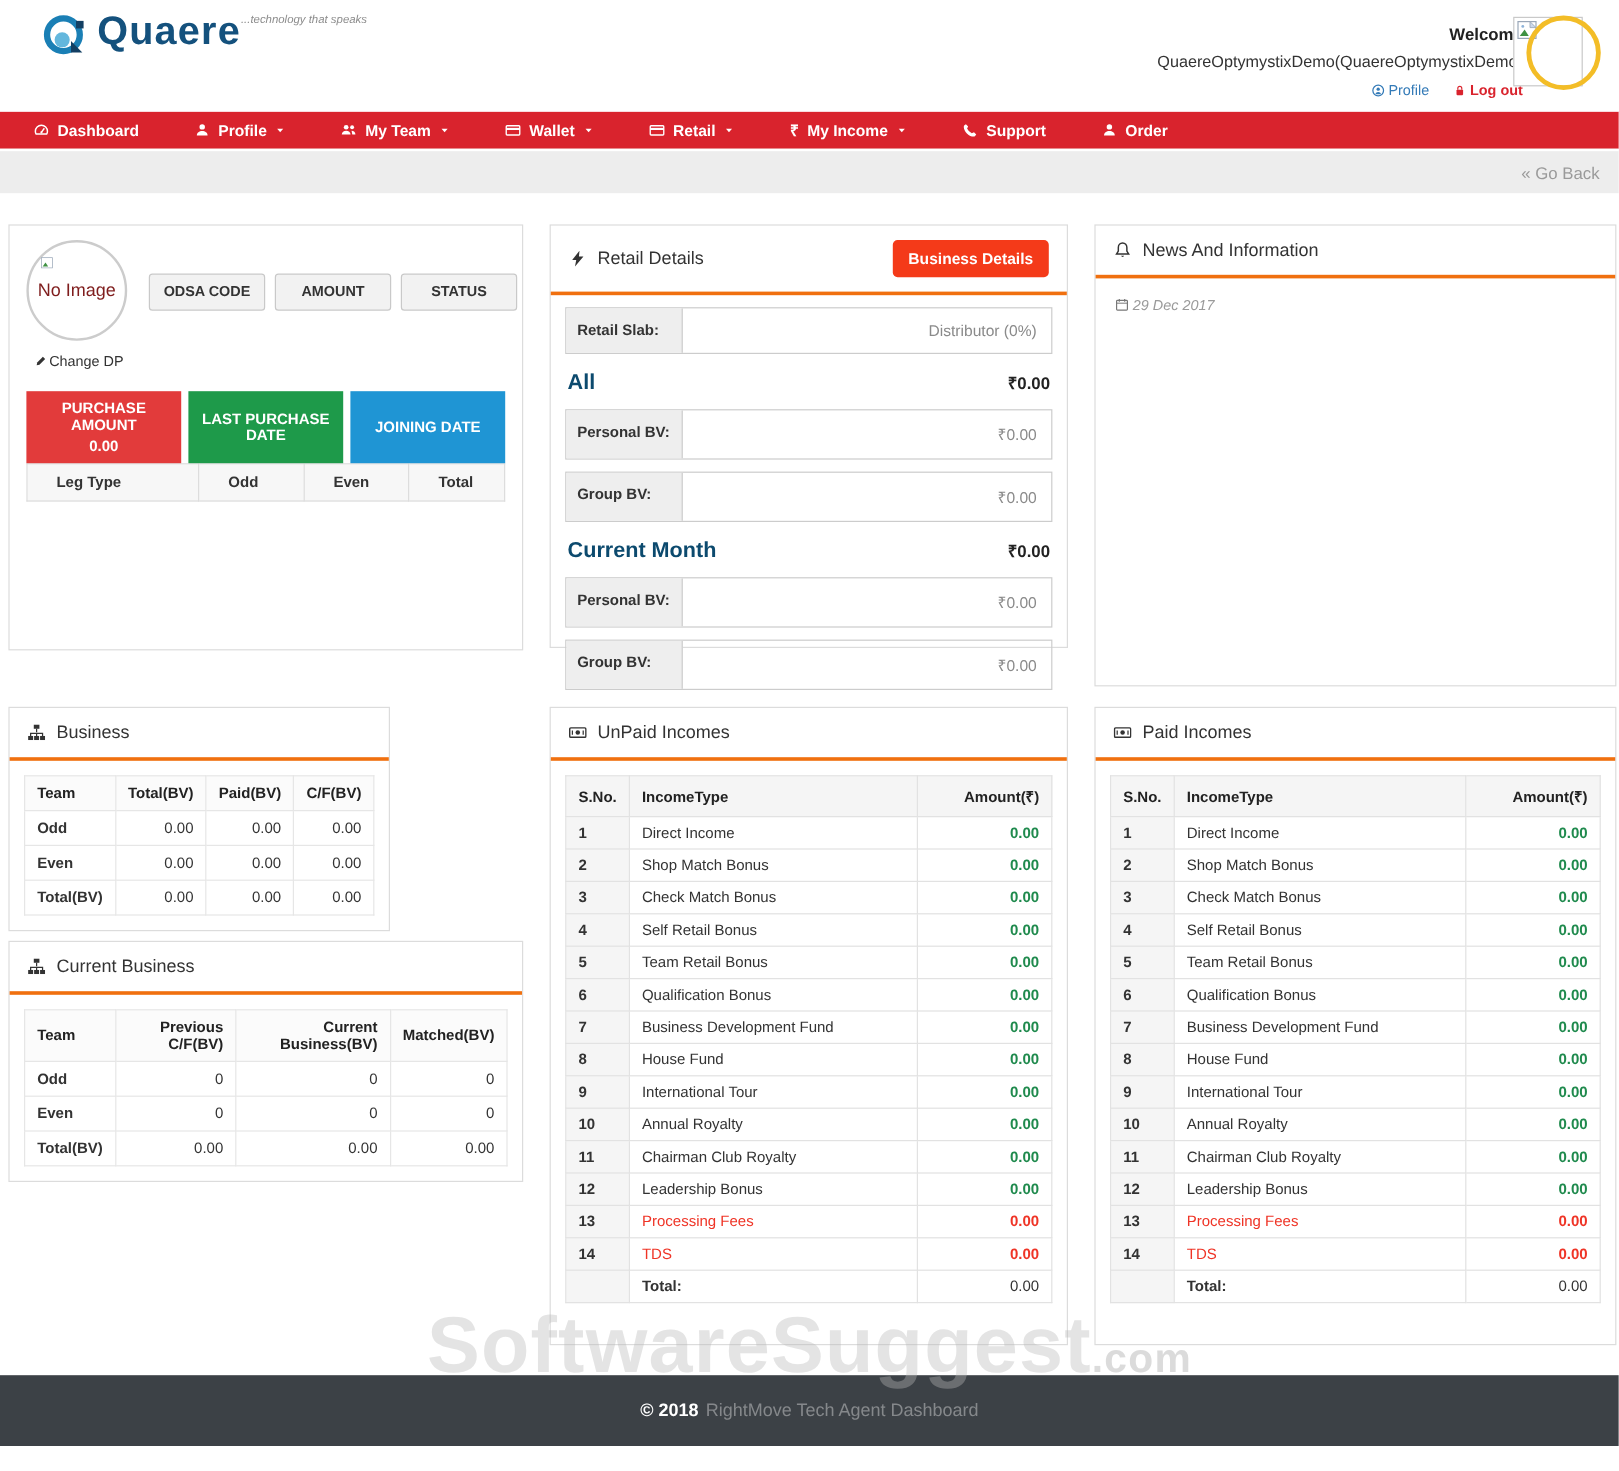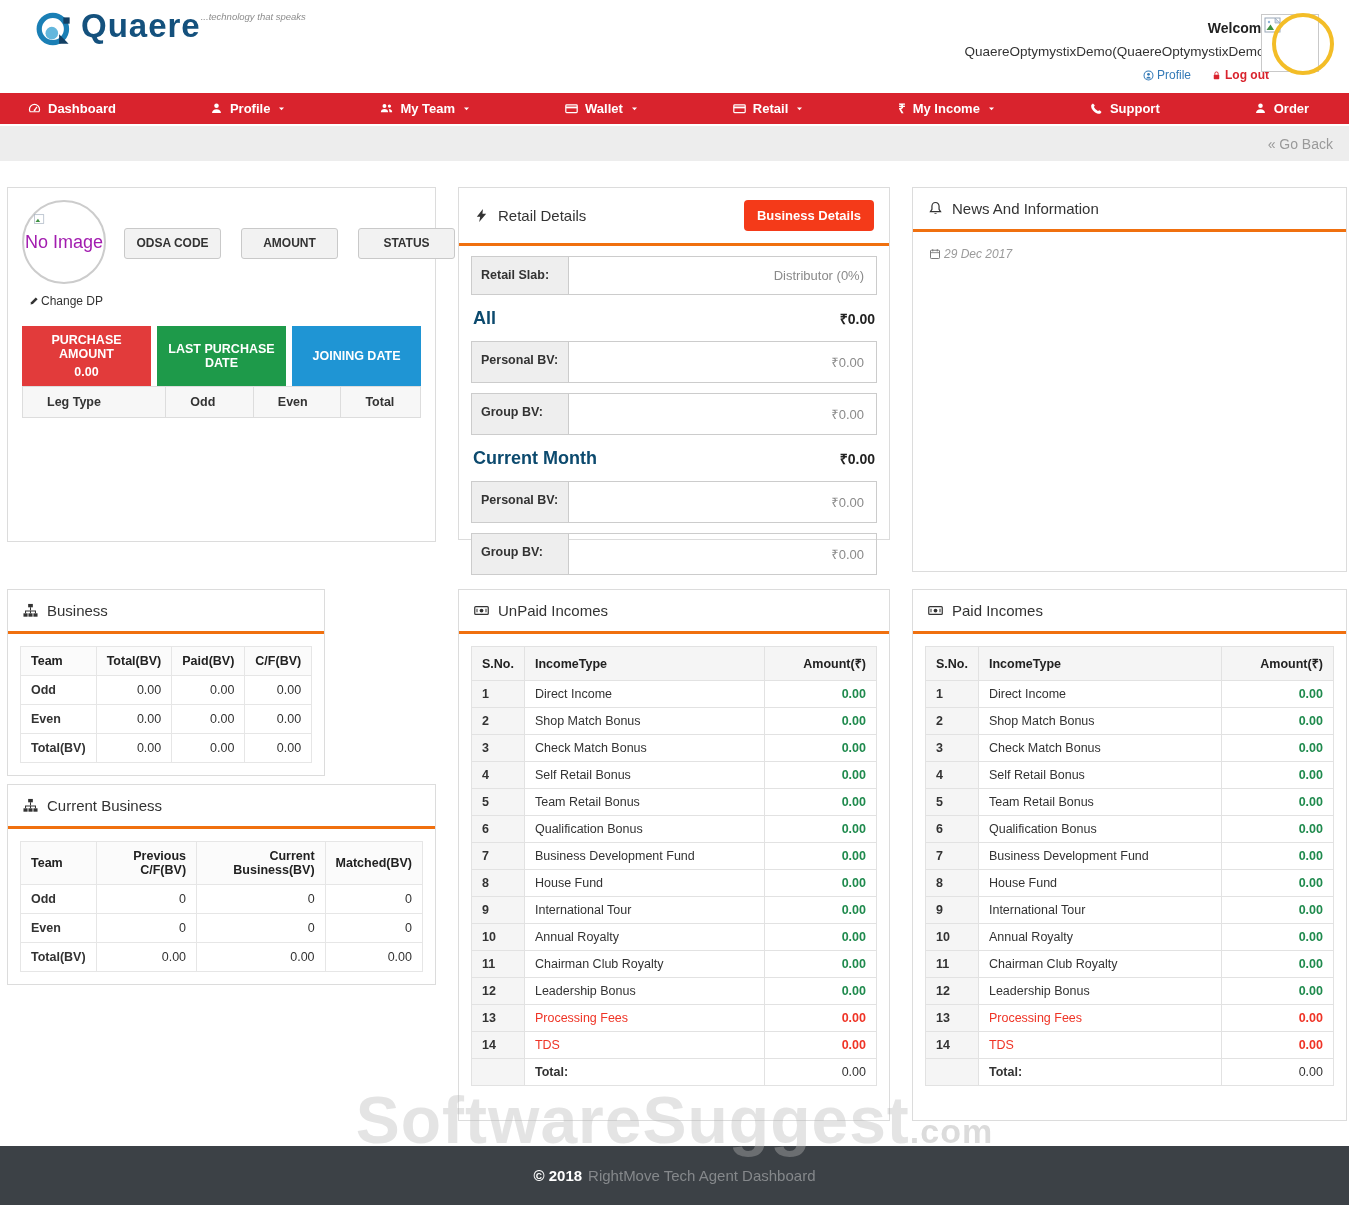--- a/index.html
+++ b/index.html
@@ -21,45 +21,45 @@
   .ulinks { margin-top:9px; font-size:12px; display:flex; justify-content:flex-end; gap:20px; }
   .plink { color:#337ab7; text-decoration:none; display:flex; align-items:center; gap:3px; cursor:pointer; }
   .llink { color:#d9232d; font-weight:bold; text-decoration:none; display:flex; align-items:center; gap:3px; cursor:pointer; }
   .plink .ic, .llink .ic { width:11px; height:11px; }
 
   .avatar { position:absolute; right:30px; top:14px; width:58px; height:58px; border:1px solid #c9c9c9; background:#fff; }
   .avatar .broken { position:absolute; left:2px; top:2px; width:18px; height:16px; }
   .gold-circle { position:absolute; right:-16px; top:-2px; width:62px; height:62px; border:4px solid #f3bd27; border-radius:50%; background:transparent; }
 
   
-  .nav { height:31px; background:#d9232d; display:flex; align-items:center; padding-left:28px;gap:48px; }
+  .nav { height:31px; background:#d9232d; display:flex; align-items:center; padding-left:28px; }
   .nav-item { display:flex; align-items:center; gap:7px; color:#fff; font-weight:bold; font-size:13px; margin-right:46px; cursor:pointer; white-space:nowrap; }
   .nav-item .ic { width:13px; height:13px; }
   .nav-item .caret { width:9px; height:9px; }
   .rupee-glyph { font-size:13px; font-weight:bold; line-height:1; }
 
   .goback-bar { height:37px; background:#ededed; border-top:2px solid #fff; display:flex; align-items:center; justify-content:flex-end; padding-right:16px; }
   .goback { color:#9a9a9a; font-size:14px; cursor:pointer; }
 
   
   .content { margin:26px 4px 0 7px; display:grid; grid-template-columns:429px 432px 435px; column-gap:22px; row-gap:17px; grid-template-rows:385px 532px; }
   .panel { background:#fff; border:1px solid #dcdcdc; align-self:start; }
   .panel-h { display:flex; align-items:center; justify-content:space-between; padding:12px 15px; border-bottom:3px solid #f0700f;gap:48px; }
   .panel-title { font-size:15px; color:#333; display:flex; gap:9px; align-items:center; }
   .panel-title .ic { width:15px; height:15px; color:#333; }
 
   
   .profile-card { height:355px; padding:12px 14px; }
   .pc-top { display:flex; }
   .pc-left { width:100px; }
-  .circle { width:84px; height:84px; border:2px solid #ccc; border-radius:50%; display:flex; align-items:center; justify-content:center; font-size:18px; color:#a21caf; position:relative; background:#fff; }
+  .circle { width:84px; height:84px; border:2px solid #ccc; border-radius:50%; display:flex; align-items:center; justify-content:center; font-size:15px; color:#7f1d1d; position:relative; background:#fff; }
   .circle .broken { position:absolute; left:10px; top:12px; width:11px; height:10px; }
   .change-dp { margin-top:10px; width:88px; text-align:center; font-size:12px; color:#333; cursor:pointer; display:flex; align-items:center; justify-content:center; gap:2px; }
   .change-dp .ic { width:10px; height:10px; }
-  .pc-buttons { display:flex; gap:20px; margin-left:14px; margin-top:28px; }
+  .pc-buttons { display:flex; gap:8px; margin-left:14px; margin-top:28px; }
   .pc-btn { background:#f2f2f2; border:1px solid #c9c9c9; border-radius:3px; font-weight:bold; font-size:12px; color:#333; width:97px; height:31px; text-align:center; line-height:29px; cursor:pointer; font-family:inherit; padding:0; }
   .stat-row { display:flex; gap:6px; margin-top:18px; }
   .stat { flex:1; color:#fff; font-weight:bold; font-size:12.5px; text-align:center; padding:7px 4px; display:flex; flex-direction:column; justify-content:center; gap:4px; min-height:35px; cursor:pointer; }
   .stat.red { background:#e23b3b; }
   .stat.green { background:#1e9a4a; }
   .stat.blue { background:#1f95d4; }
   .leg-title { font-size:16px; font-weight:bold; color:#222; margin:18px 2px 10px; }
   .leg-table { width:100%; border-collapse:collapse; font-size:12.5px; }
   .leg-table th { background:#f7f7f7; border:1px solid #ddd; padding:8px 24px; text-align:left; font-weight:bold; color:#333; }
 

